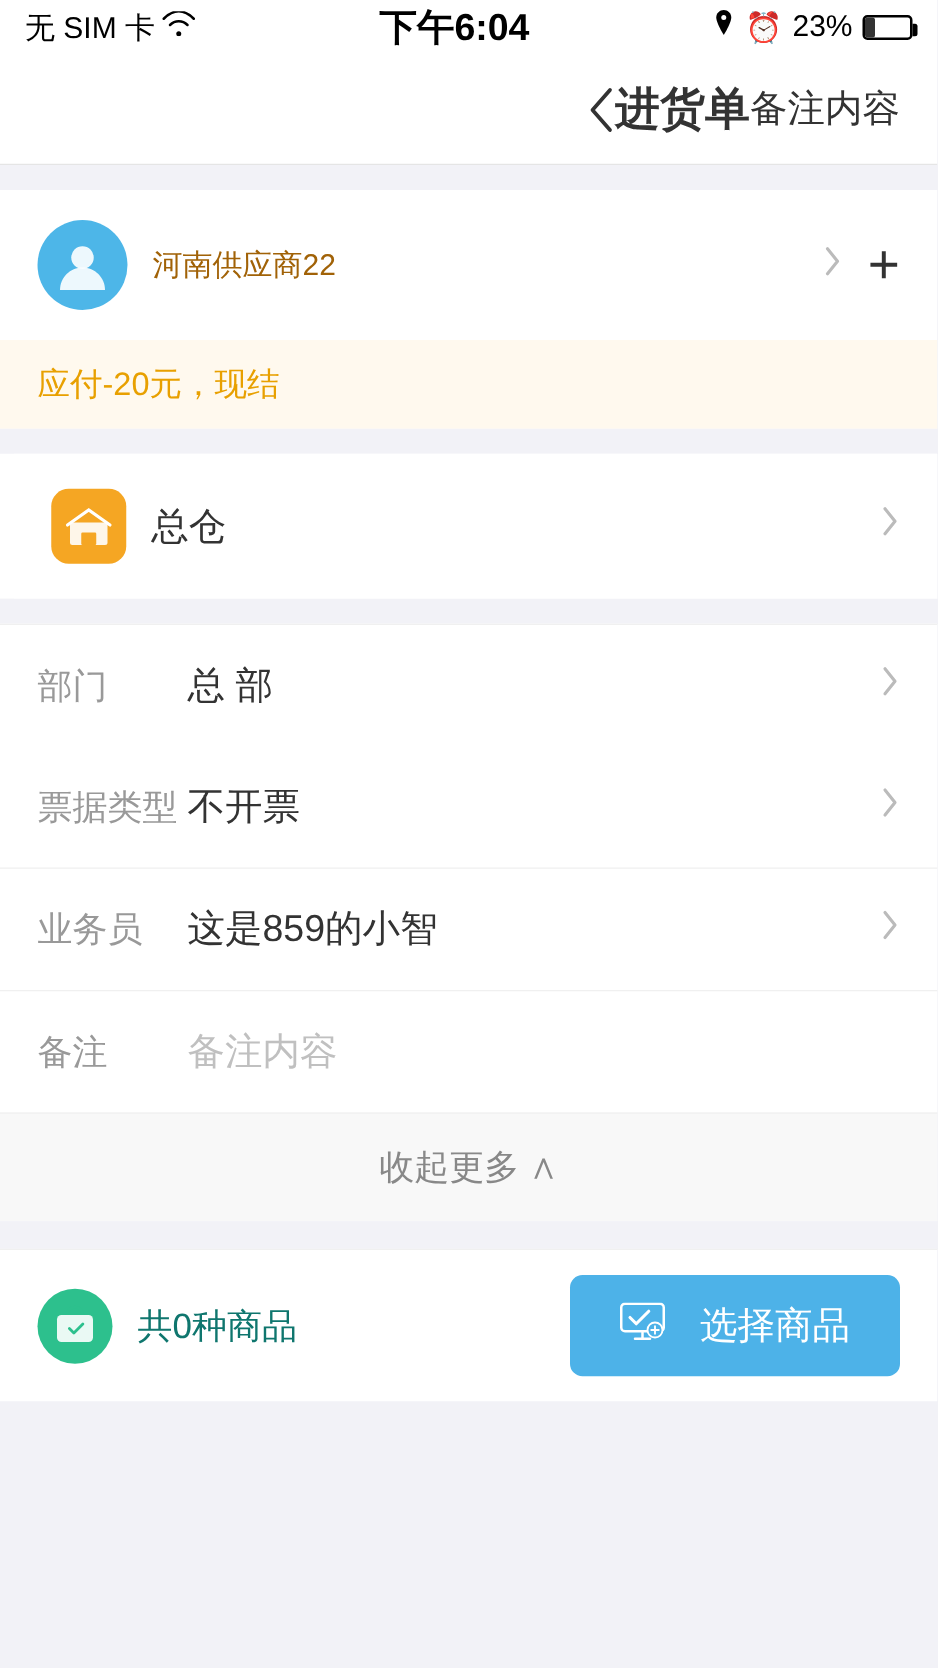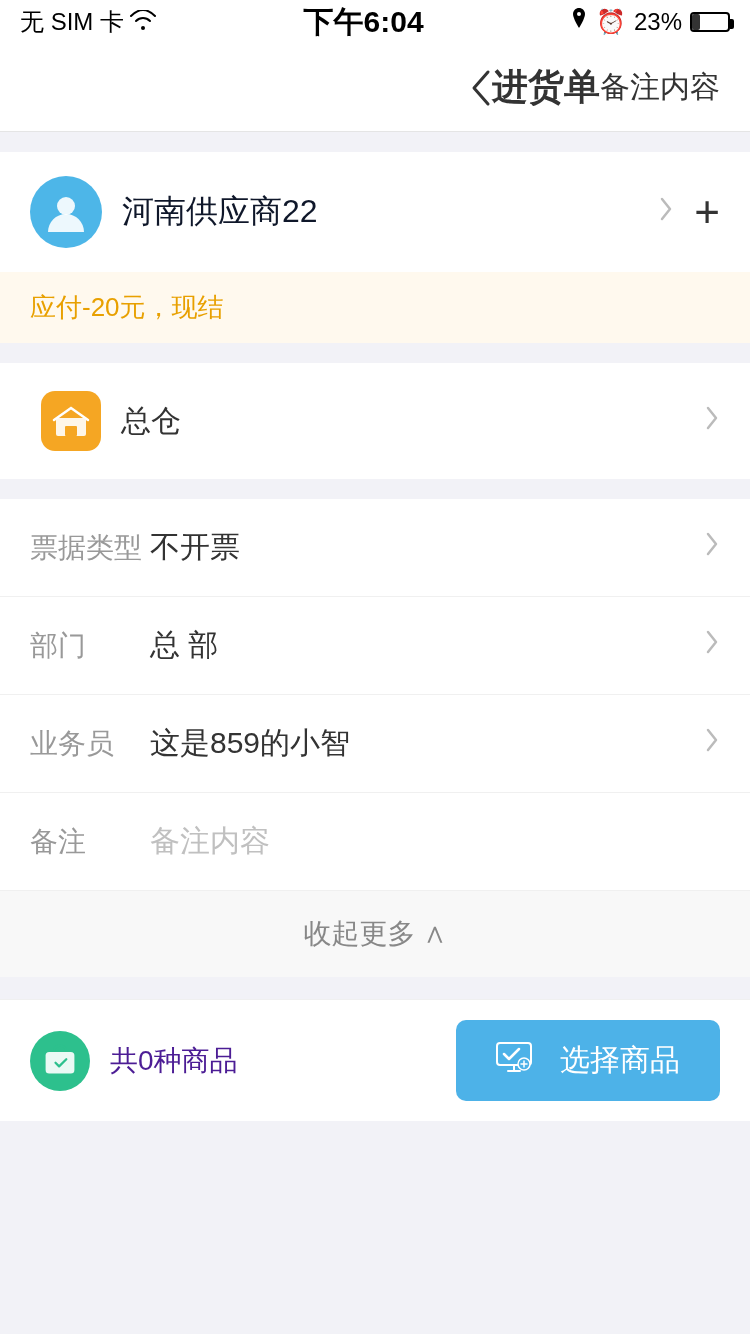--- a/index.html
+++ b/index.html
@@ -80,21 +80,21 @@
       padding: 24px 30px;
       border-bottom: none;
     }
     .supplier-avatar {
       width: 72px; height: 72px; border-radius: 50%;
       background: #4db6e8;
       display: flex; align-items: center; justify-content: center;
       margin-right: 20px; flex-shrink: 0;
     }
     .supplier-avatar svg { width: 44px; height: 44px; }
-    .supplier-name { flex: 1; font-size: 32px; color: #0f172a; }
+    .supplier-name { flex: 1; font-size: 24px; color: #a16207; }
     .chevron-right { color: #bbb; font-size: 32px; margin-right: 20px; }
     .add-btn { font-size: 44px; color: #333; cursor: pointer; }
 
     
     .notice-bar {
       background: #fff9ee;
       padding: 18px 30px;
       font-size: 26px;
       color: #e8a000;
     }
@@ -150,21 +150,21 @@
       border-top: 1px solid #f0f0f0;
       margin-top: 2px;
     }
     .product-count-icon {
       width: 60px; height: 60px; border-radius: 50%;
       background: #2dc08d;
       display: flex; align-items: center; justify-content: center;
       margin-right: 20px; flex-shrink: 0;
     }
     .count-label {
-      font-size: 28px; color: #4c1d95;
+      font-size: 28px; color: #0f766e;
     }
     .select-btn {
       background: #4db2e8;
       color: #fff;
       border: none;
       border-radius: 10px;
       padding: 20px 40px;
       font-size: 30px;
       display: flex; align-items: center; gap: 28px;
       cursor: pointer;
@@ -251,33 +251,33 @@
         <path d="M4 4l8 10-8 10" stroke="#bbb" stroke-width="2.5" stroke-linecap="round" stroke-linejoin="round"></path>
       </svg>
     </span>
   </div>
 </div>
 
 <div class="section-gap"></div>
 
 <div class="card">
 
+  <div class="row-item">
+    <span class="row-label">部门</span>
+    <span class="row-value">总 部</span>
+    <span class="row-chevron">
+      <svg width="16" height="28" viewBox="0 0 16 28" fill="none">
+        <path d="M4 4l8 10-8 10" stroke="#bbb" stroke-width="2.5" stroke-linecap="round" stroke-linejoin="round"></path>
+      </svg>
+    </span>
+  </div>
+
   <div class="row-item" style="border-top:none;">
     <span class="row-label">票据类型</span>
     <span class="row-value">不开票</span>
-    <span class="row-chevron">
-      <svg width="16" height="28" viewBox="0 0 16 28" fill="none">
-        <path d="M4 4l8 10-8 10" stroke="#bbb" stroke-width="2.5" stroke-linecap="round" stroke-linejoin="round"></path>
-      </svg>
-    </span>
-  </div>
-
-  <div class="row-item">
-    <span class="row-label">部门</span>
-    <span class="row-value">总 部</span>
     <span class="row-chevron">
       <svg width="16" height="28" viewBox="0 0 16 28" fill="none">
         <path d="M4 4l8 10-8 10" stroke="#bbb" stroke-width="2.5" stroke-linecap="round" stroke-linejoin="round"></path>
       </svg>
     </span>
   </div>
 
   <div class="row-item">
     <span class="row-label">业务员</span>
     <span class="row-value">这是859的小智</span>

